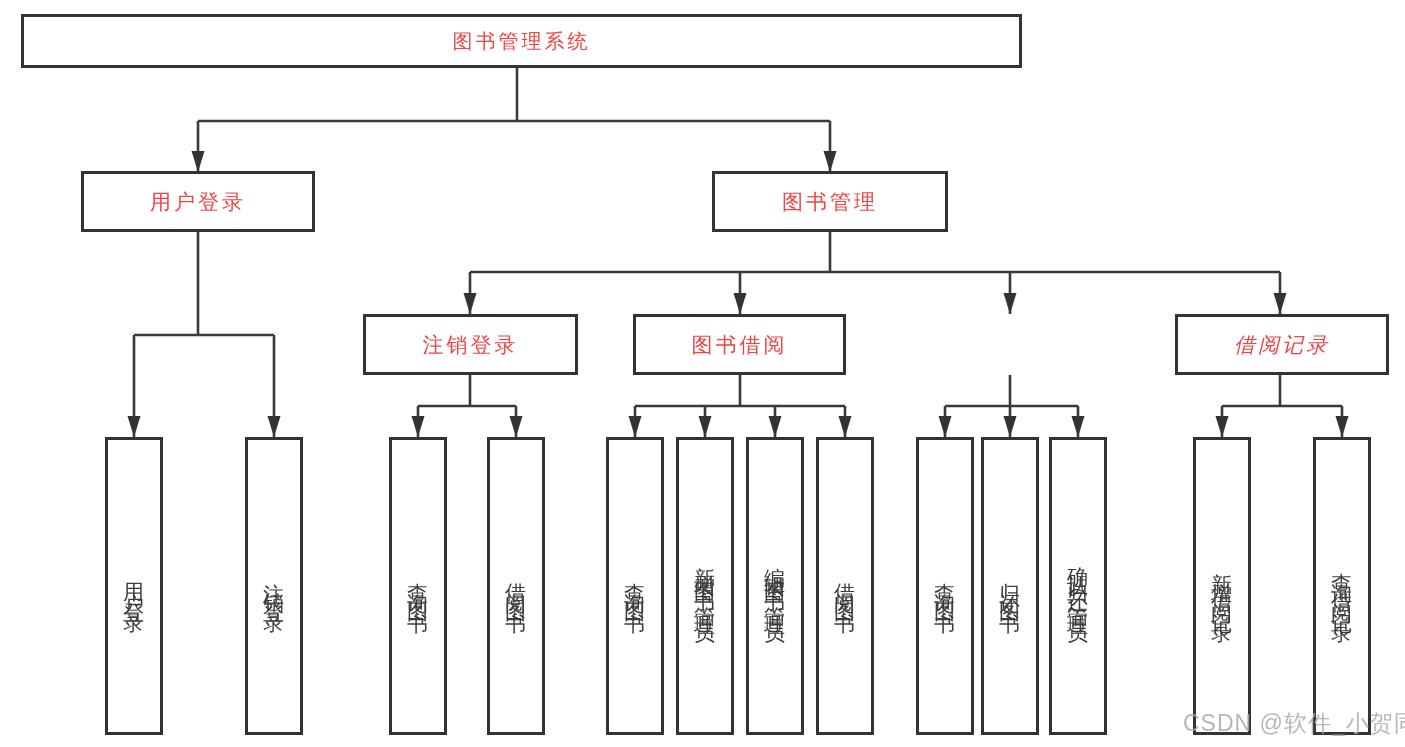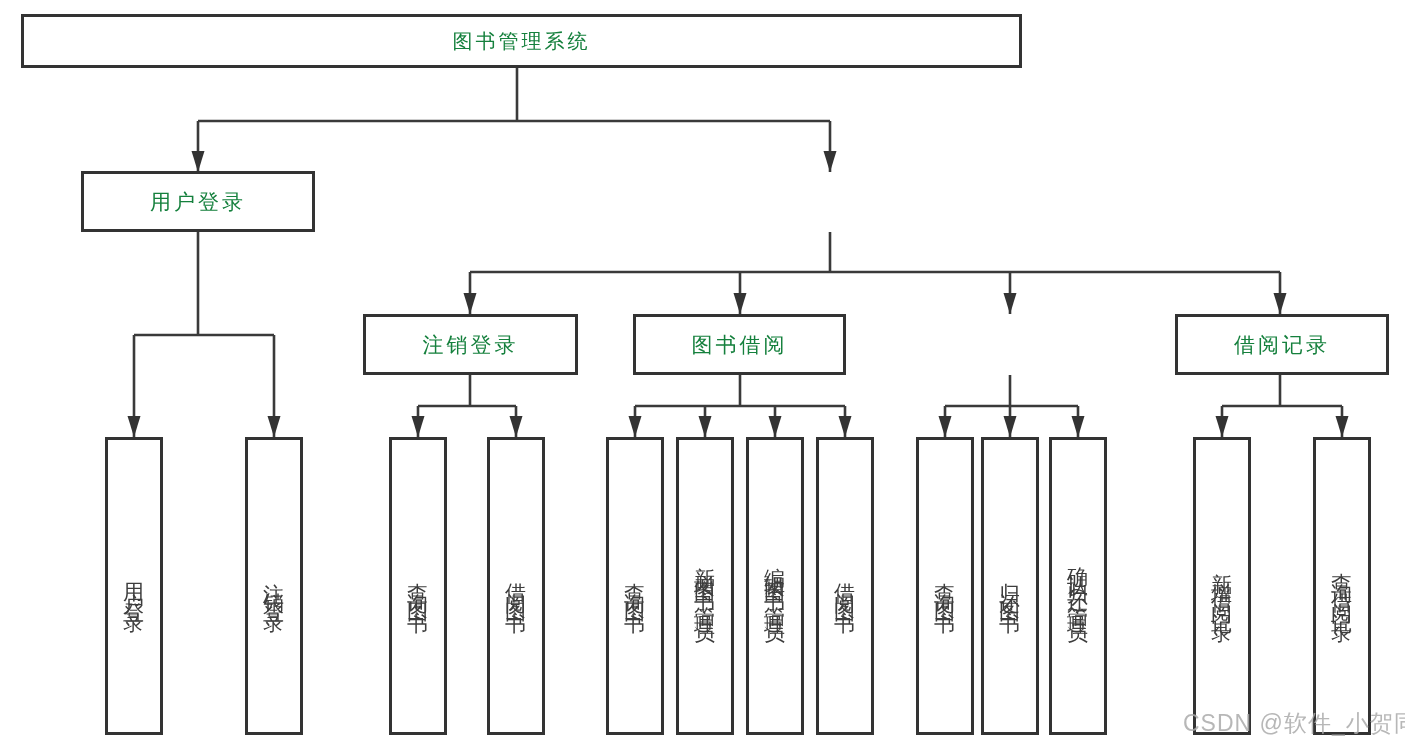--- a/index.html
+++ b/index.html
@@ -25,21 +25,21 @@
     display: flex;
     align-items: center;
     justify-content: center;
     z-index: 2;
     color: #3d3d3d;
   }
   .h-label {
     font-size: 21px;
     letter-spacing: 3px;
     white-space: nowrap;
-    color: #15803d;
+    color: #ef4444;
   }
   .root-box .h-label { font-size: 20px; }
   .leaf .v-label {
     writing-mode: vertical-rl;
     text-orientation: mixed;
     font-size: 21px;
     letter-spacing: 10px;
     line-height: 1;
     color: #3d3d3d;
   }
@@ -129,28 +129,31 @@
     </g>
   </svg>
 
   <div class="box root-box" style="left:21px;top:14px;width:1001px;height:54px;">
     <span class="h-label">图书管理系统</span>
   </div>
 
   <div class="box" style="left:81px;top:171px;width:234px;height:61px;">
     <span class="h-label">用户登录</span>
   </div>
+  <div class="box" style="left:712px;top:171px;width:236px;height:61px;">
+    <span class="h-label">图书管理</span>
+  </div>
 
   <div class="box" style="left:363px;top:314px;width:215px;height:61px;">
     <span class="h-label">注销登录</span>
   </div>
   <div class="box" style="left:633px;top:314px;width:213px;height:61px;">
     <span class="h-label">图书借阅</span>
   </div>
-  <div class="box" style="left:1175px;top:314px;width:214px;height:61px;">
+  <div class="box" style="left:1175px;top:314px;width:214px;height:61px;font-style:italic;">
     <span class="h-label">借阅记录</span>
   </div>
 
   <div class="box leaf" style="left:105px;top:437px;width:58px;height:298px;">
     <span class="v-label">用户登录</span>
   </div>
   <div class="box leaf" style="left:245px;top:437px;width:58px;height:298px;">
     <span class="v-label">注销登录</span>
   </div>
 

